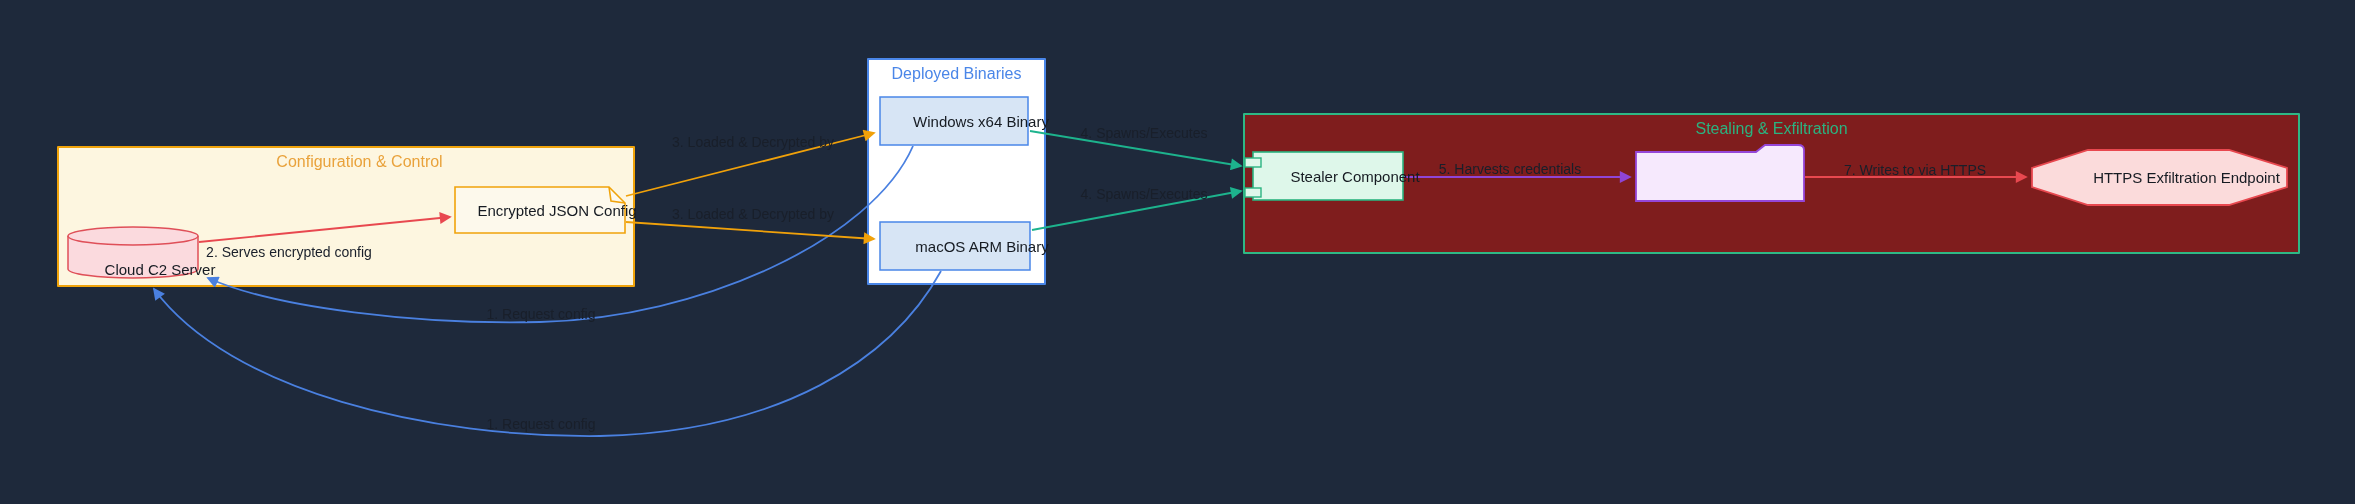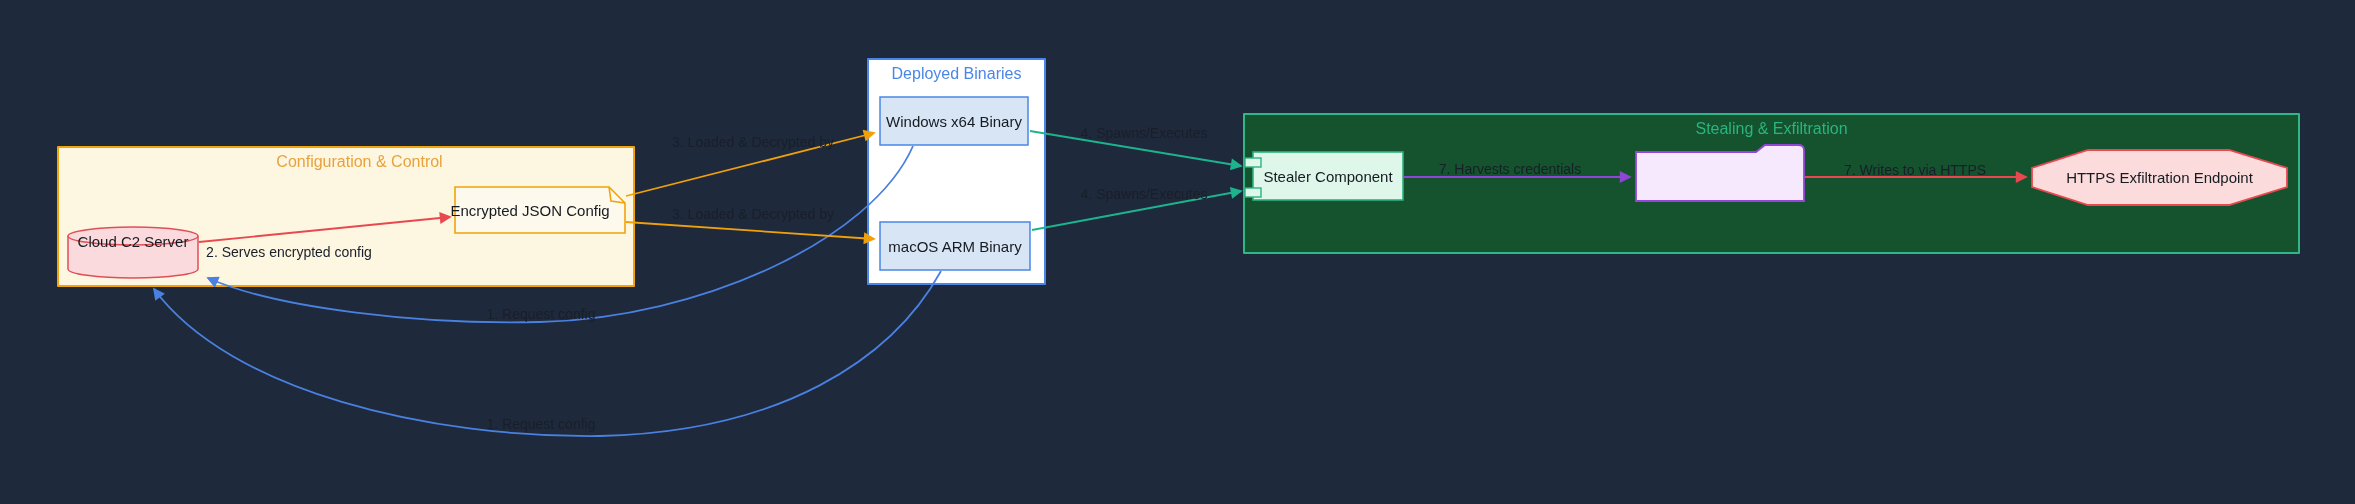--- a/index.html
+++ b/index.html
@@ -4,25 +4,25 @@
 <style>
   html,body{margin:0;padding:0;background:#1e293b;}
   #canvas{position:relative;width:2355px;height:504px;background:#1e293b;overflow:hidden;
           font-family:"Liberation Sans",sans-serif;}
   .group{position:absolute;box-sizing:border-box;border-radius:1px;z-index:1;}
   .group-title{display:block;text-align:center;padding-top:5px;font-size:16px;font-weight:500;}
   #group-config{left:57px;top:146px;width:578px;height:141px;background:#fdf6e0;border:2px solid #f0a30a;padding-left:27px;}
   #group-config .group-title{color:#e9a23b;}
   #group-binaries{left:867px;top:58px;width:179px;height:227px;background:#ffffff;border:2px solid #4a86e8;}
   #group-binaries .group-title{color:#4a86e8;}
-  #group-stealing{left:1243px;top:113px;width:1057px;height:141px;background:#14532d;border:2px solid #2eb885;}
+  #group-stealing{left:1243px;top:113px;width:1057px;height:141px;background:#7f1d1d;border:2px solid #2eb885;}
   #group-stealing .group-title{color:#2bb380;}
   svg#edges-shapes{position:absolute;left:0;top:0;z-index:2;pointer-events:none;}
   .nlabel{position:absolute;z-index:3;display:flex;align-items:center;justify-content:center;
-          text-align:left;font-size:15px;color:#161b22;white-space:nowrap;}
+          text-align:left;font-size:15px;color:#161b22;white-space:nowrap;margin-left:27px;}
   .elabel{position:absolute;z-index:3;transform:translate(-50%,-50%);font-size:14px;
           color:#191f2a;white-space:nowrap;}
 </style>
 </head>
 <body>
 
 <div id="canvas">
 
   <div class="group" id="group-config">
     <span class="group-title">Configuration &amp; Control</span>
@@ -81,30 +81,30 @@
       <rect x="1253" y="152" width="150" height="48" fill="#def7ea" stroke="#2bb380" stroke-width="1.6"></rect>
       <rect x="1245" y="158" width="16" height="9" fill="#def7ea" stroke="#2bb380" stroke-width="1.4"></rect>
       <rect x="1245" y="188" width="16" height="9" fill="#def7ea" stroke="#2bb380" stroke-width="1.4"></rect>
     </g>
 
     <path d="M 1636,201 L 1636,152 L 1756,152 L 1765,145 L 1798,145 Q 1804,145 1804,150 L 1804,201 Z" fill="#f6e9fd" stroke="#9546d8" stroke-width="1.8"></path>
 
     <polygon points="2088,150 2229,150 2287,168 2287,187 2229,205 2088,205 2032,187 2032,168" fill="#fbdbdb" stroke="#e8484f" stroke-width="1.8"></polygon>
   </svg>
 
-  <div class="nlabel" style="left:68px;top:218px;width:130px;height:46px;">Cloud C2 Server</div>
+  <div class="nlabel" style="left:68px;top:246px;width:130px;height:46px;">Cloud C2 Server</div>
   <div class="nlabel" style="left:455px;top:187px;width:150px;height:46px;">Encrypted JSON Config</div>
   <div class="nlabel" style="left:880px;top:97px;width:148px;height:48px;">Windows x64 Binary</div>
   <div class="nlabel" style="left:880px;top:222px;width:150px;height:48px;">macOS ARM Binary</div>
   <div class="nlabel" style="left:1253px;top:152px;width:150px;height:48px;">Stealer Component</div>
   <div class="nlabel" style="left:2032px;top:150px;width:255px;height:55px;">HTTPS Exfiltration Endpoint</div>
 
   <div class="elabel" style="left:541px;top:314px;">1. Request config</div>
   <div class="elabel" style="left:541px;top:424px;">1. Request config</div>
   <div class="elabel" style="left:289px;top:216px;margin-top:36px;">2. Serves encrypted config</div>
   <div class="elabel" style="left:753px;top:142px;">3. Loaded &amp; Decrypted by</div>
   <div class="elabel" style="left:753px;top:214px;">3. Loaded &amp; Decrypted by</div>
   <div class="elabel" style="left:1144px;top:133px;">4. Spawns/Executes</div>
   <div class="elabel" style="left:1144px;top:194px;">4. Spawns/Executes</div>
-  <div class="elabel" style="left:1510px;top:169px;">7. Harvests credentials</div>
+  <div class="elabel" style="left:1510px;top:169px;">5. Harvests credentials</div>
   <div class="elabel" style="left:1915px;top:170px;">7. Writes to via HTTPS</div>
 
 </div>
 
 </body></html>

